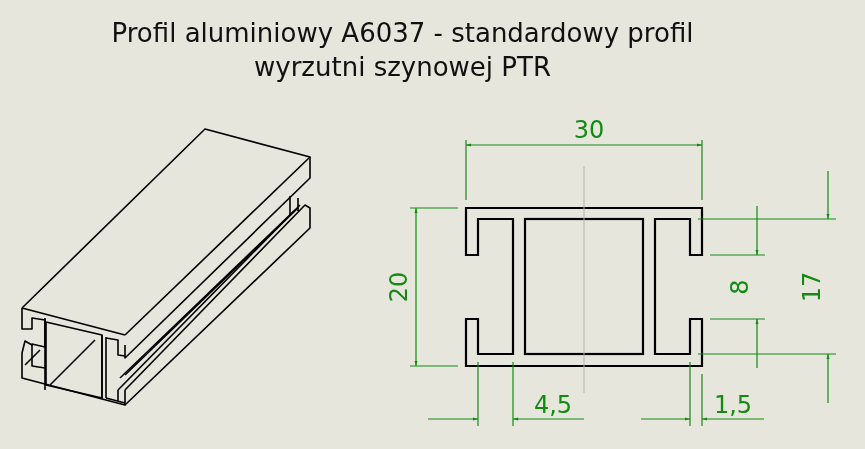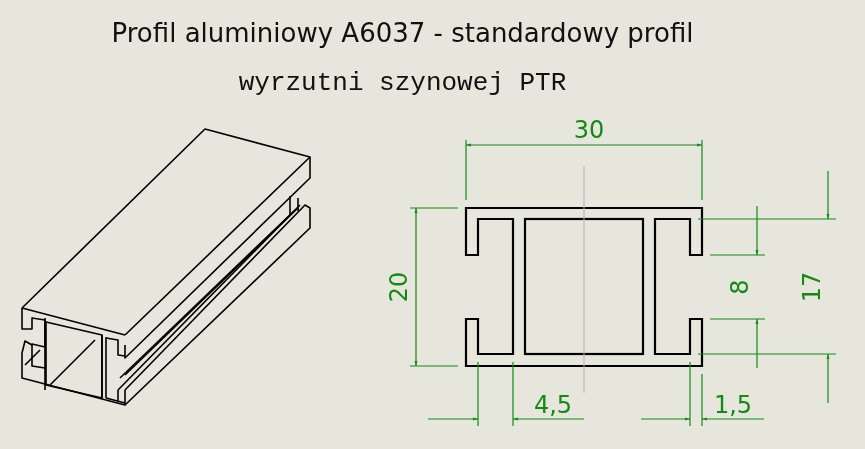--- a/index.html
+++ b/index.html
@@ -1,19 +1,19 @@
 <!DOCTYPE html>
 <html><head>
 <meta charset="utf-8">
 <style>
   html,body{margin:0;padding:0;}
   body{width:865px;height:449px;background:#e6e6dc;overflow:hidden;position:relative;}
   .title{position:absolute;left:0;width:805px;text-align:center;font-family:"DejaVu Sans",sans-serif;font-weight:normal;color:#111;font-size:26px;letter-spacing:0px;}
   .t1{top:18px;}
-  .t2{top:68px;font-family:Liberation Mono, monospace;}
+  .t2{top:52px;}
   svg{position:absolute;left:0;top:0;}
   .dimtext{font-family:"DejaVu Sans",sans-serif;fill:#138a13;font-size:24px;}
 </style>
 </head>
 <body>
 
 <div class="title t1">Profil aluminiowy A6037 - standardowy profil</div>
 <div class="title t2">wyrzutni szynowej PTR</div>
 
 <svg width="865" height="449" viewBox="0 0 865 449">

